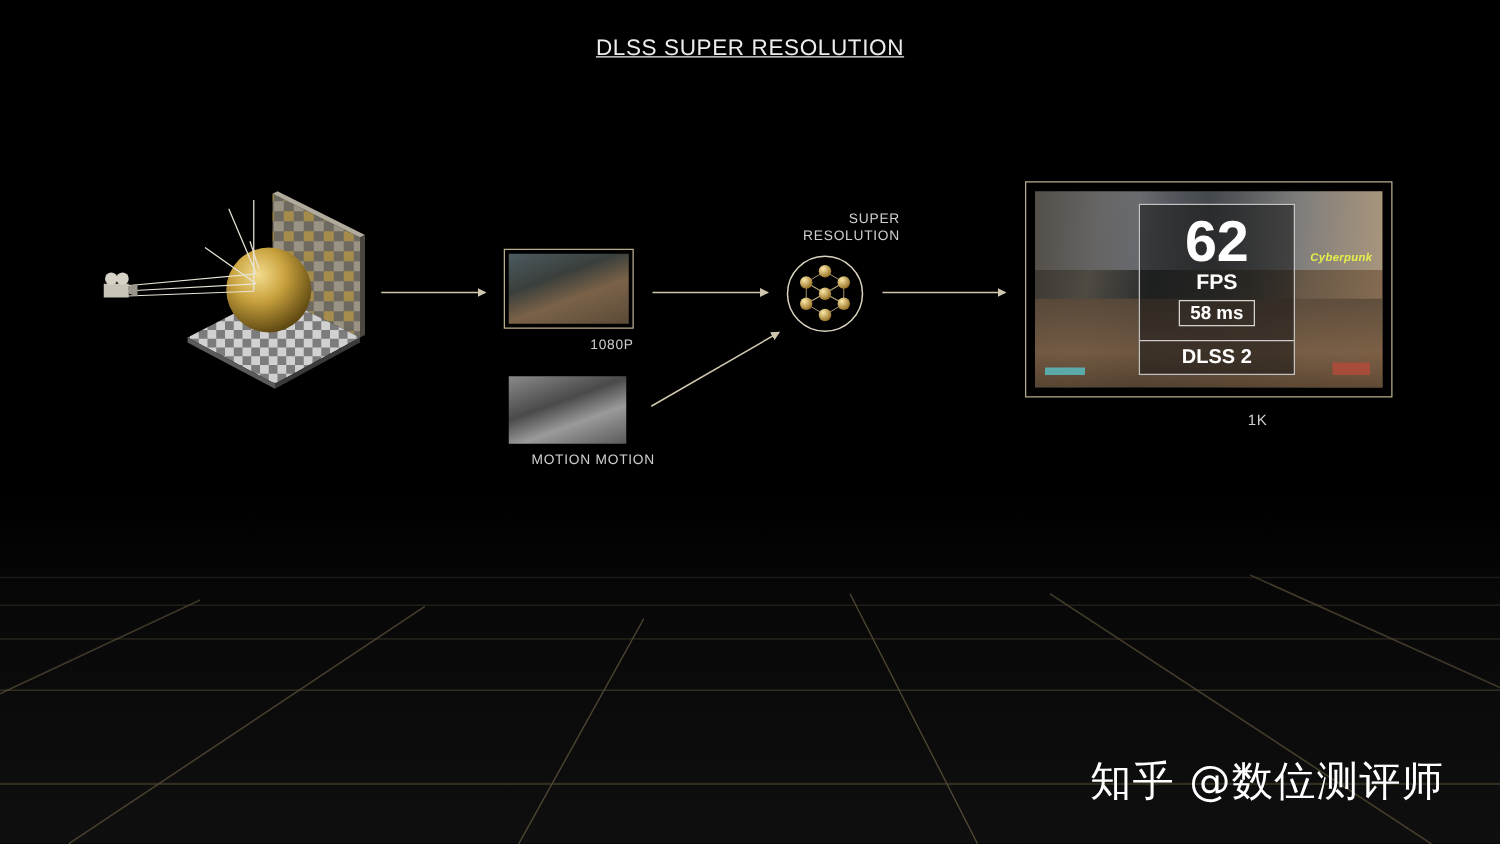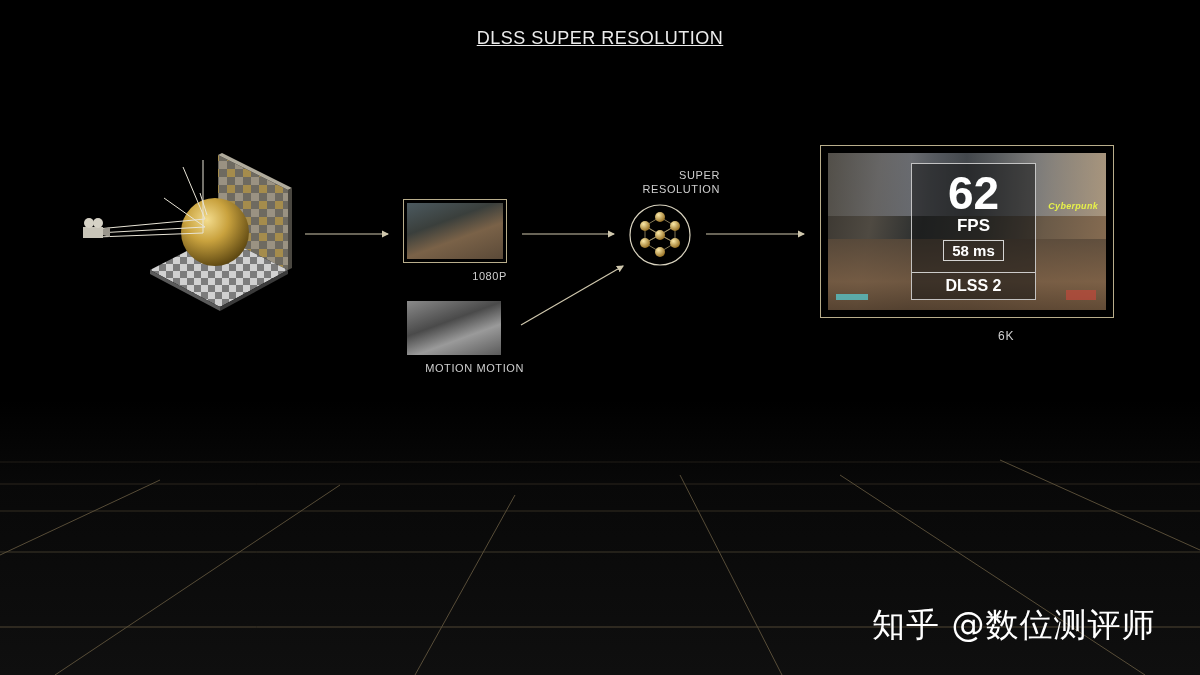--- a/index.html
+++ b/index.html
@@ -190,15 +190,15 @@
     <div class="hud-right"></div>
     <div class="stats">
       <div class="fps-val">62</div>
       <div class="fps-lbl">FPS</div>
       <div class="ms">58 ms</div>
       <div class="sep"></div>
       <div class="dlss">DLSS 2</div>
     </div>
   </div>
 </div>
-<div class="label" style="left:920px; top:329px; width:94px; font-size:12px;">6K</div>
+<div class="label" style="left:920px; top:329px; width:94px; font-size:12px;">1K</div>
 
 <div class="watermark">知乎 @数位测评师</div>
 
 </body></html>

